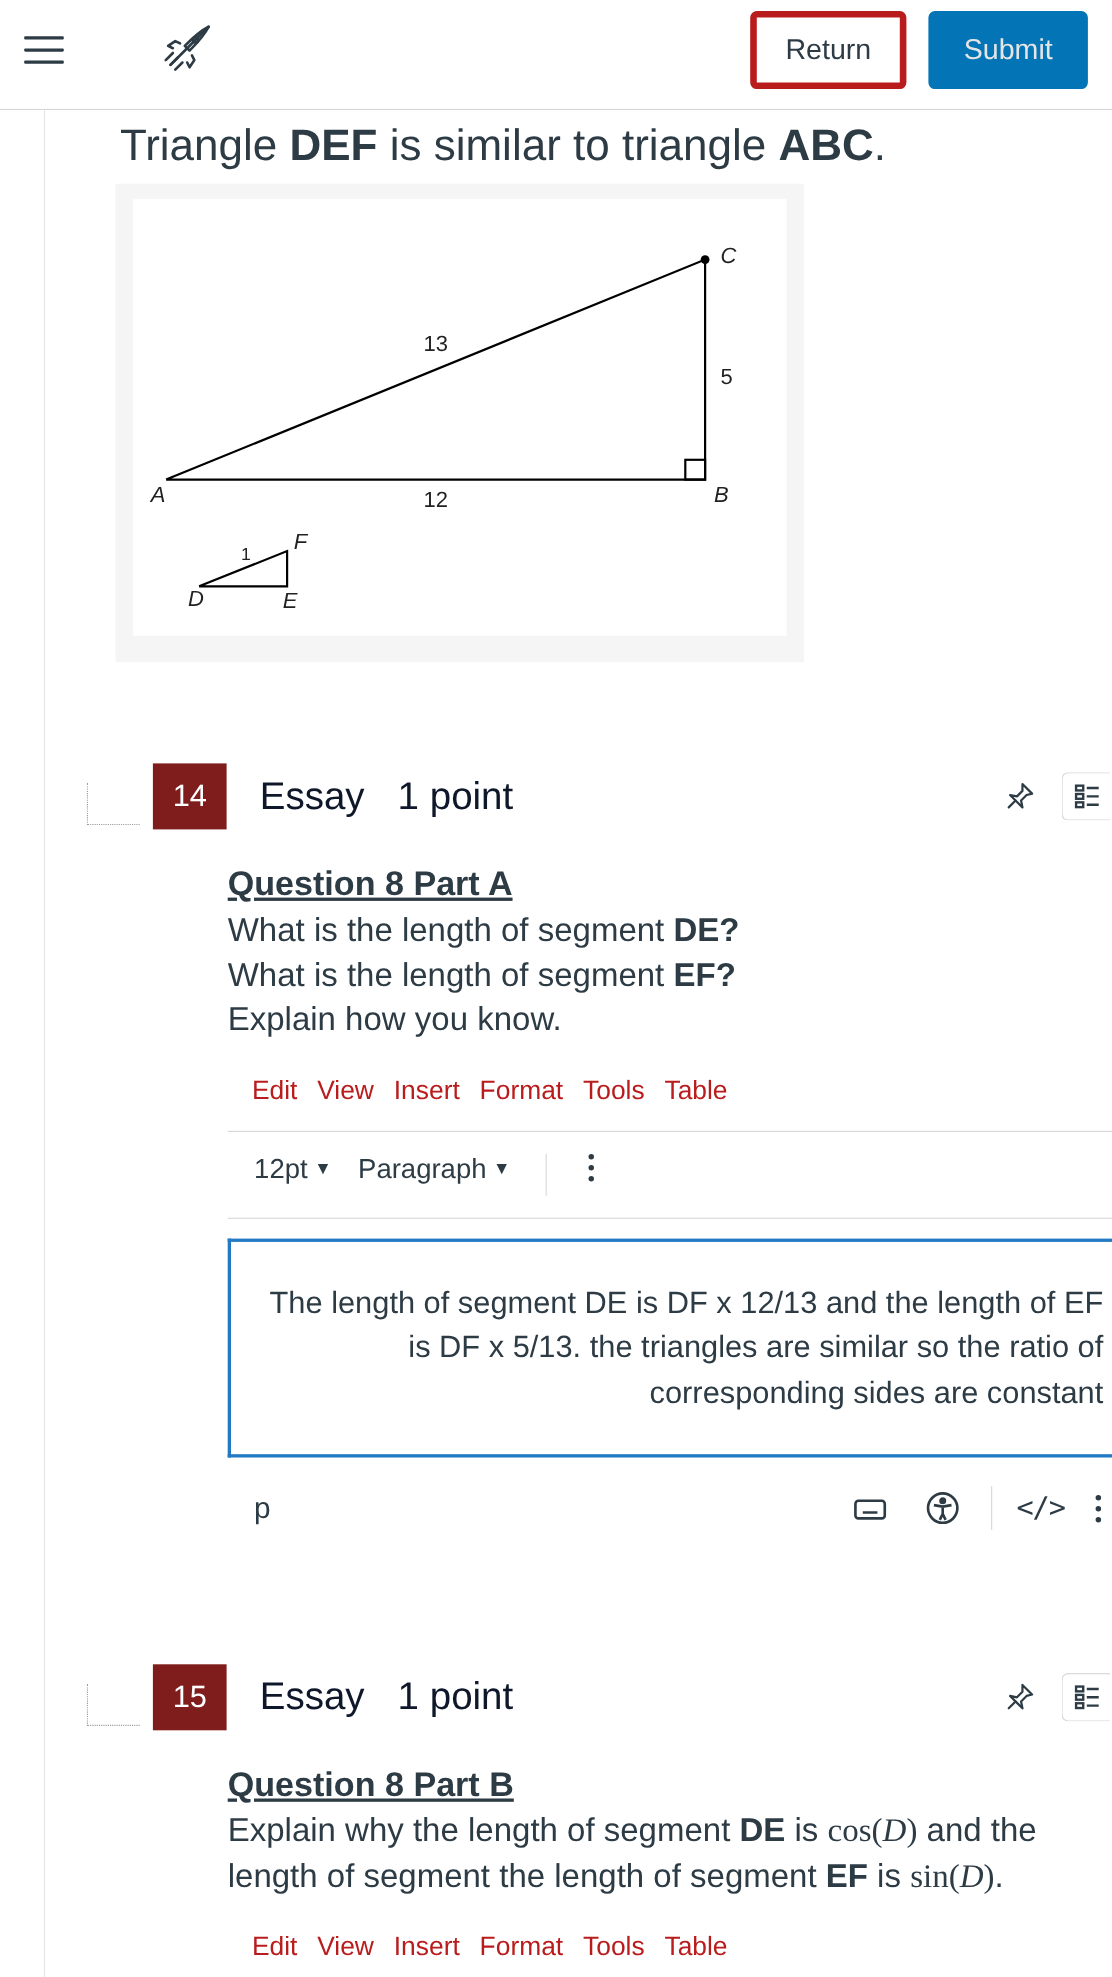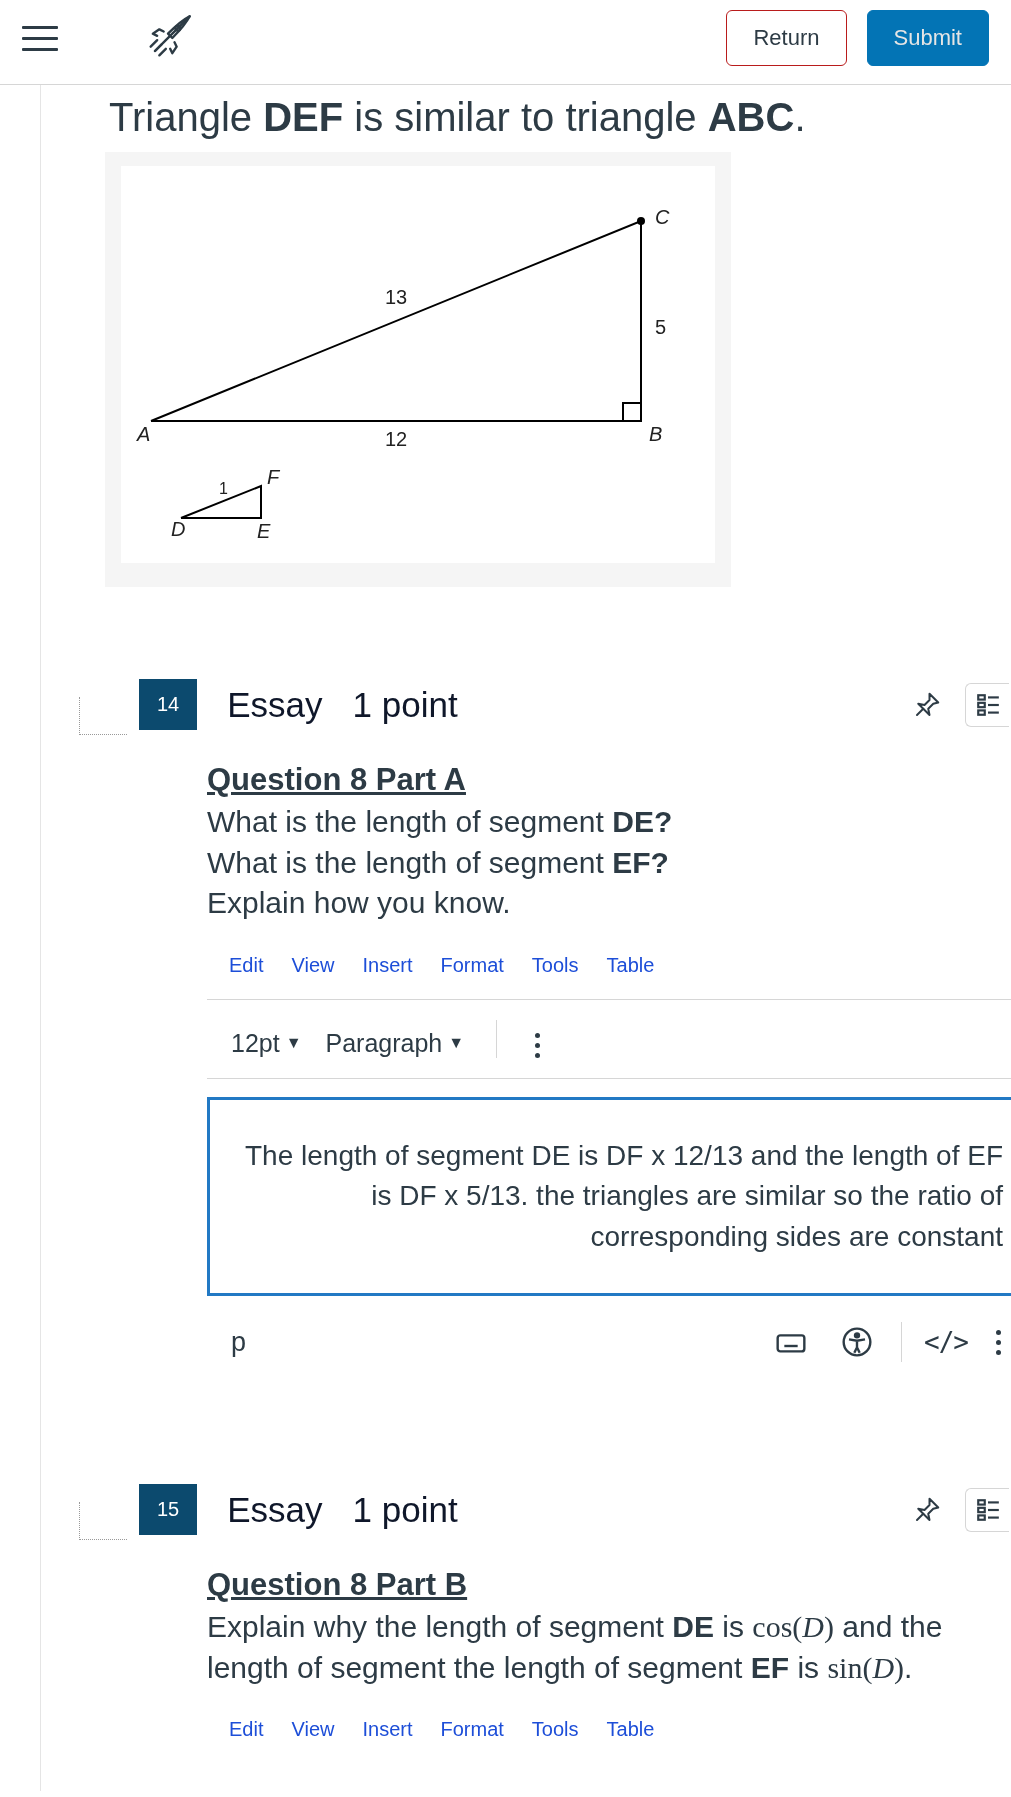--- a/index.html
+++ b/index.html
@@ -25,23 +25,23 @@
   }
   .hamburger span { height: 3px; background: #2d3b45; width: 36px; border-radius: 1px; }
   .rocket {
     margin-left: 80px;
     width: 52px; height: 52px;
   }
   .header-right { margin-left: auto; display: flex; gap: 20px; align-items: center; }
   .btn {
     padding: 14px 26px;
     border-radius: 6px;
-    font-size: 22px;
+    font-size: 26px;
     cursor: pointer;
-    border: 1px solid #b91c1c;
+    border: 6px solid #b91c1c;
     background: #fff;
     color: #2d3b45;
   }
   .btn.primary { background: #0374b5; color: #e5e5e5; border-color: #0374b5; }
   .content {
     padding: 0 0 40px 40px;
     border-left: 1px solid #e5e5e5;
     margin-left: 40px;
   }
   .intro {
@@ -72,23 +72,23 @@
     border-bottom: 1px dotted #999;
   }
   .qheader {
     display: flex;
     align-items: center;
     gap: 30px;
     padding-left: 52px;
     position: relative;
   }
   .qnum {
-    background: #0c4a6e;
+    background: #7f1d1d;
     color: #fff;
-    font-size: 20px;
+    font-size: 28px;
     padding: 14px 18px;
     font-weight: 400;
   }
   .qtype { font-size: 35px; color: #0f172a; }
   .qheader-icons { margin-left: auto; display: flex; gap: 10px; align-items: center; padding-right: 2px; }
   .icon-btn {
     width: 44px; height: 44px; display: flex; align-items: center; justify-content: center;
     cursor: pointer;
   }
   .group-box {
@@ -107,29 +107,29 @@
     font-weight: 700;
     text-decoration: underline;
     margin-bottom: 4px;
   }
   .qtext {
     font-size: 30px;
     line-height: 1.35;
   }
   .editor-menu {
     display: flex;
-    gap: 28px;
-    font-size: 20px;
+    gap: 18px;
+    font-size: 24px;
     padding: 30px 0 10px 22px;
-    color: #1d4ed8;
+    color: #b91c1c;
   }
   .editor-menu span { cursor: pointer; }
   .editor-toolbar {
     display: flex;
-    align-items: flex-end;
+    align-items: flex-start;
     gap: 24px;
     padding: 20px 0 20px 24px;
     border-top: 1px solid #d6d6d6;
     border-bottom: 1px solid #d6d6d6;
     margin-top: 12px;
     font-size: 25px;
   }
   .dd { display: flex; align-items: center; gap: 6px; cursor: pointer; }
   .chev { font-size: 16px; color: #2d3b45; }
   .vsep { width: 1px; height: 38px; background: #d6d6d6; margin: 0 8px; }

